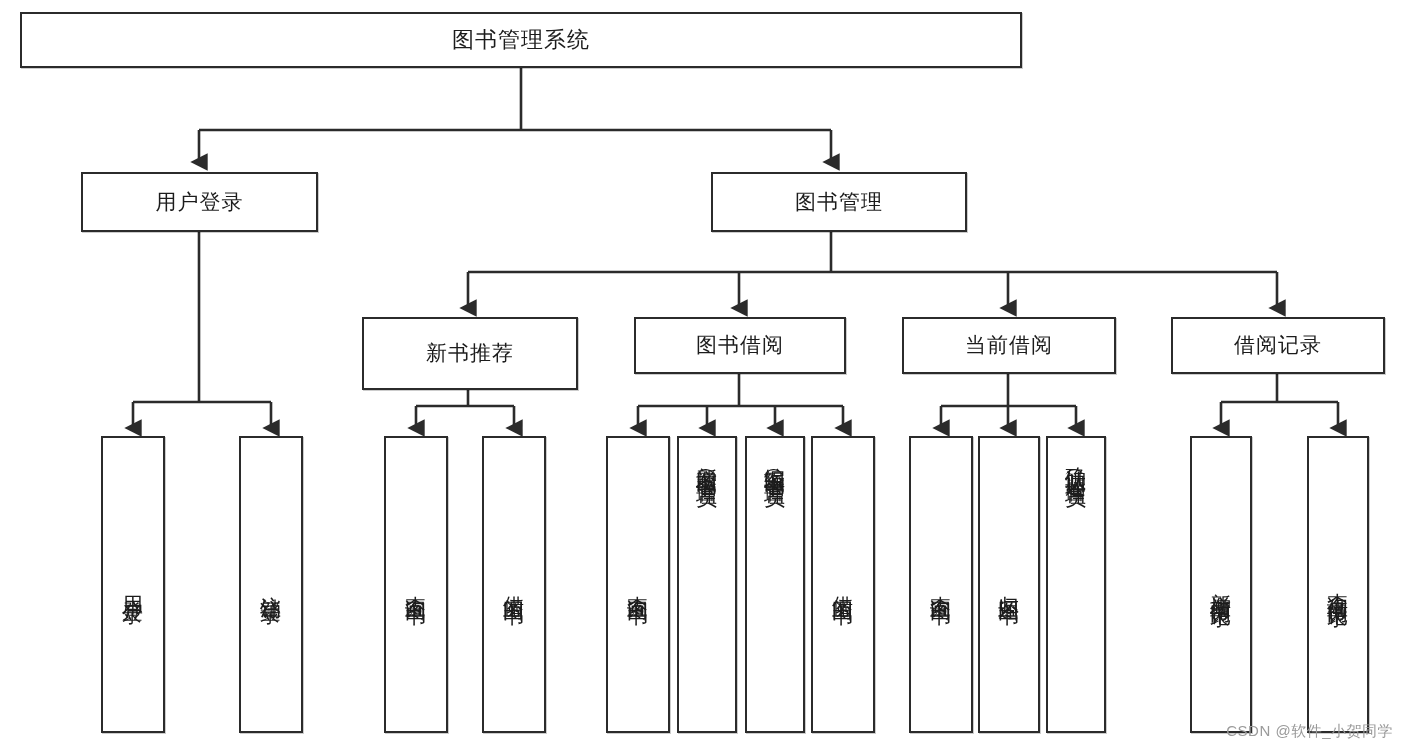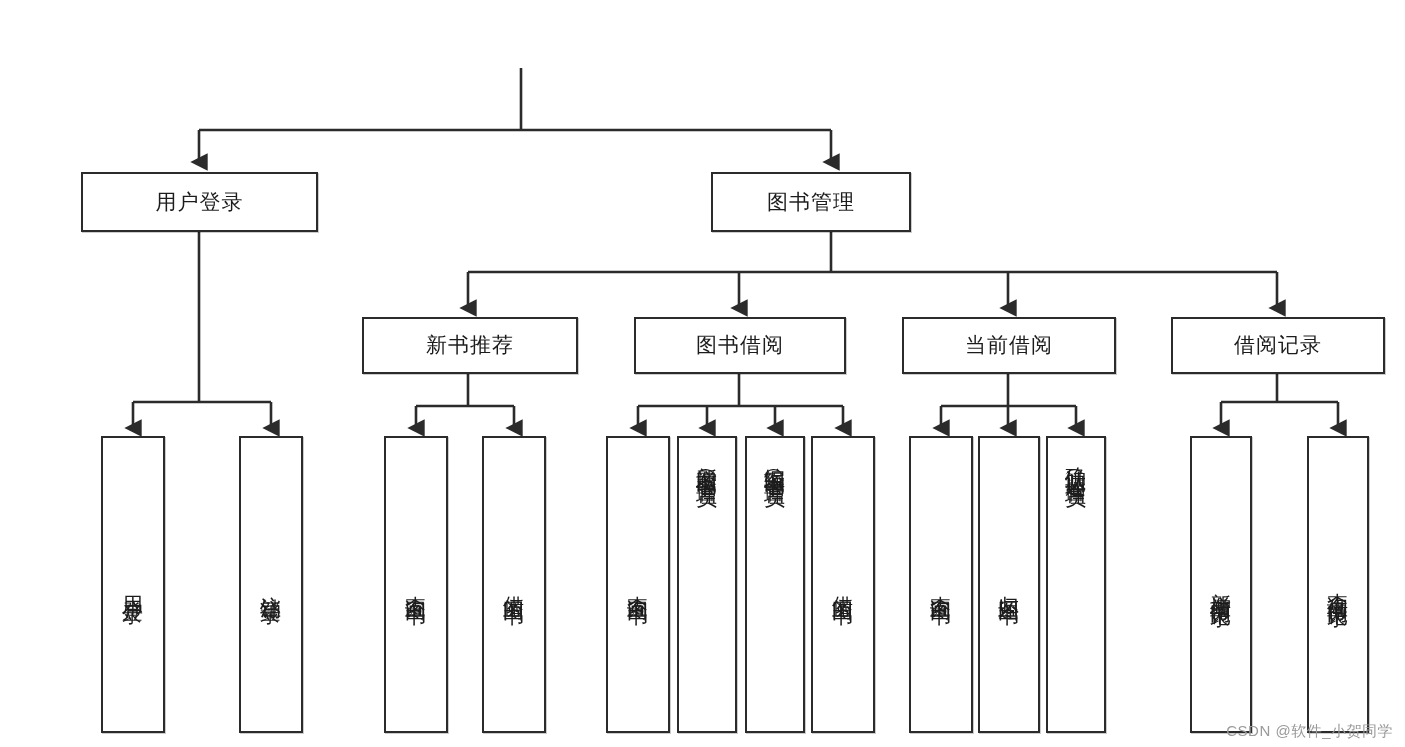--- a/index.html
+++ b/index.html
@@ -101,29 +101,32 @@
       <path d="M 1008 406 L 1008 428" marker-end="url(#arrow)"></path>
       <path d="M 1076 406 L 1076 428" marker-end="url(#arrow)"></path>
 
       <path d="M 1277 374 L 1277 402"></path>
       <path d="M 1221 402 L 1338 402"></path>
       <path d="M 1221 402 L 1221 428" marker-end="url(#arrow)"></path>
       <path d="M 1338 402 L 1338 428" marker-end="url(#arrow)"></path>
     </g>
   </svg>
 
+  <div class="node root" style="left:20px;top:12px;width:1002px;height:56px;">
+    <span class="node-label">图书管理系统</span>
+  </div>
 
   <div class="node" style="left:81px;top:172px;width:237px;height:60px;">
     <span class="node-label">用户登录</span>
   </div>
-  <div class="node" style="left:711px;top:172px;width:200px;height:60px;">
+  <div class="node" style="left:711px;top:172px;width:256px;height:60px;">
     <span class="node-label">图书管理</span>
   </div>
 
-  <div class="node" style="left:362px;top:317px;width:216px;height:57px;">
+  <div class="node" style="left:362px;top:317px;width:216px;height:73px;">
     <span class="node-label">新书推荐</span>
   </div>
   <div class="node" style="left:634px;top:317px;width:212px;height:57px;align-items:center;">
     <span class="node-label">图书借阅</span>
   </div>
   <div class="node" style="left:902px;top:317px;width:214px;height:57px;">
     <span class="node-label">当前借阅</span>
   </div>
   <div class="node" style="left:1171px;top:317px;width:214px;height:57px;">
     <span class="node-label">借阅记录</span>

